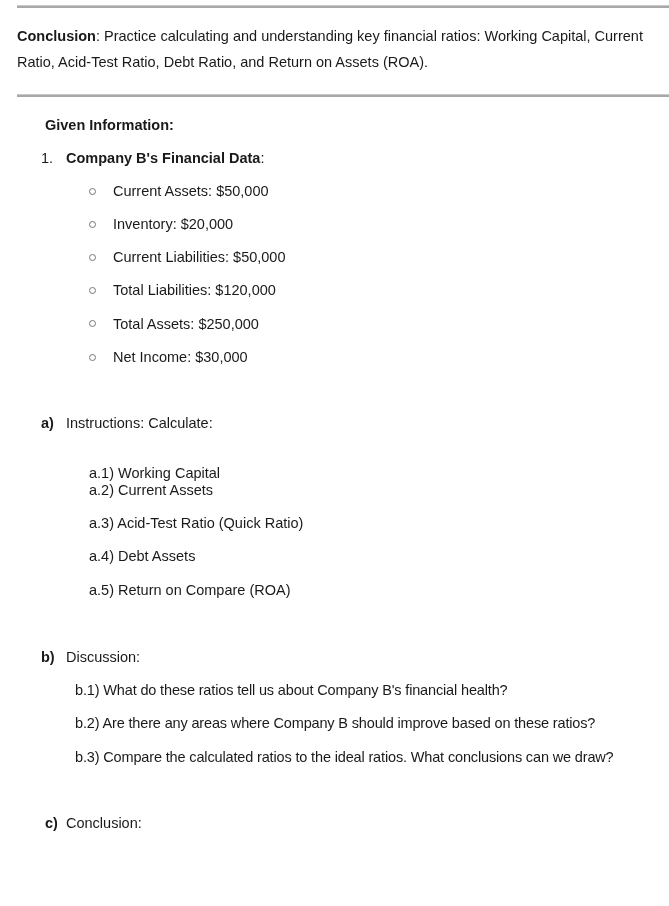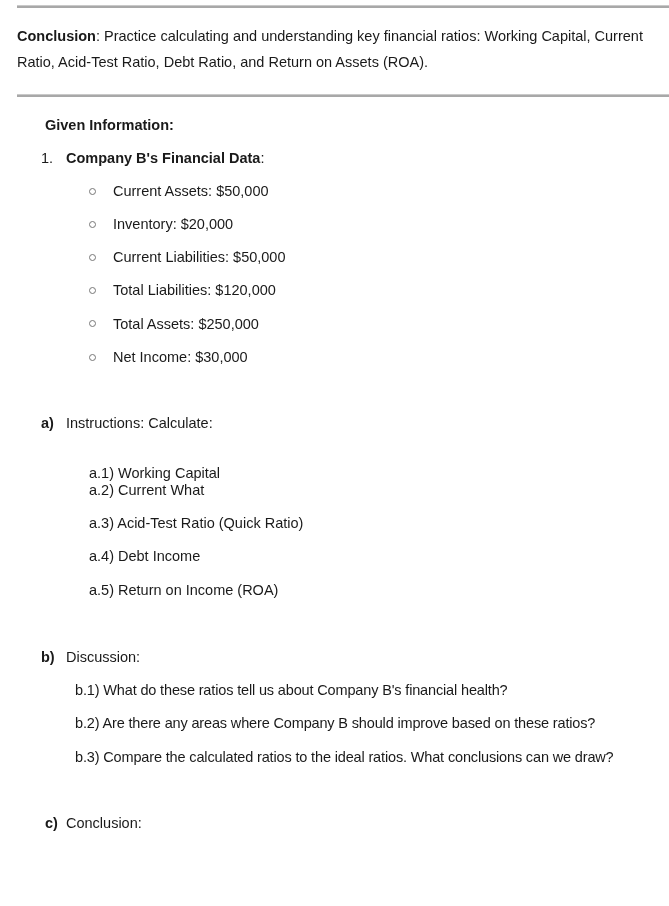--- a/index.html
+++ b/index.html
@@ -94,24 +94,24 @@
 <div class="bullet" style="top:320px"></div>
 <div class="abs bullet-text" style="top:315px">Total Assets: $250,000</div>
 
 <div class="bullet" style="top:354px"></div>
 <div class="abs bullet-text" style="top:348px">Net Income: $30,000</div>
 
 <div class="abs section-marker" style="left:41px; top:414px">a)</div>
 <div class="abs section-title" style="left:66px; top:414px">Instructions: Calculate:</div>
 
 <div class="abs sub-item" style="top:464px">a.1) Working Capital</div>
-<div class="abs sub-item" style="top:481px">a.2) Current What</div>
+<div class="abs sub-item" style="top:481px">a.2) Current Assets</div>
 <div class="abs sub-item" style="top:514px">a.3) Acid-Test Ratio (Quick Ratio)</div>
-<div class="abs sub-item" style="top:547px">a.4) Debt Income</div>
-<div class="abs sub-item" style="top:581px">a.5) Return on Income (ROA)</div>
+<div class="abs sub-item" style="top:547px">a.4) Debt Assets</div>
+<div class="abs sub-item" style="top:581px">a.5) Return on Compare (ROA)</div>
 
 <div class="abs section-marker" style="left:41px; top:648px">b)</div>
 <div class="abs section-title" style="left:66px; top:648px">Discussion:</div>
 
 <div class="abs disc-item" style="top:681px">b.1) What do these ratios tell us about Company B's financial health?</div>
 <div class="abs disc-item" style="top:714px">b.2) Are there any areas where Company B should improve based on these ratios?</div>
 <div class="abs disc-item" style="top:748px">b.3) Compare the calculated ratios to the ideal ratios. What conclusions can we draw?</div>
 
 <div class="abs section-marker" style="left:45px; top:814px">c)</div>
 <div class="abs section-title" style="left:66px; top:814px">Conclusion:</div>

